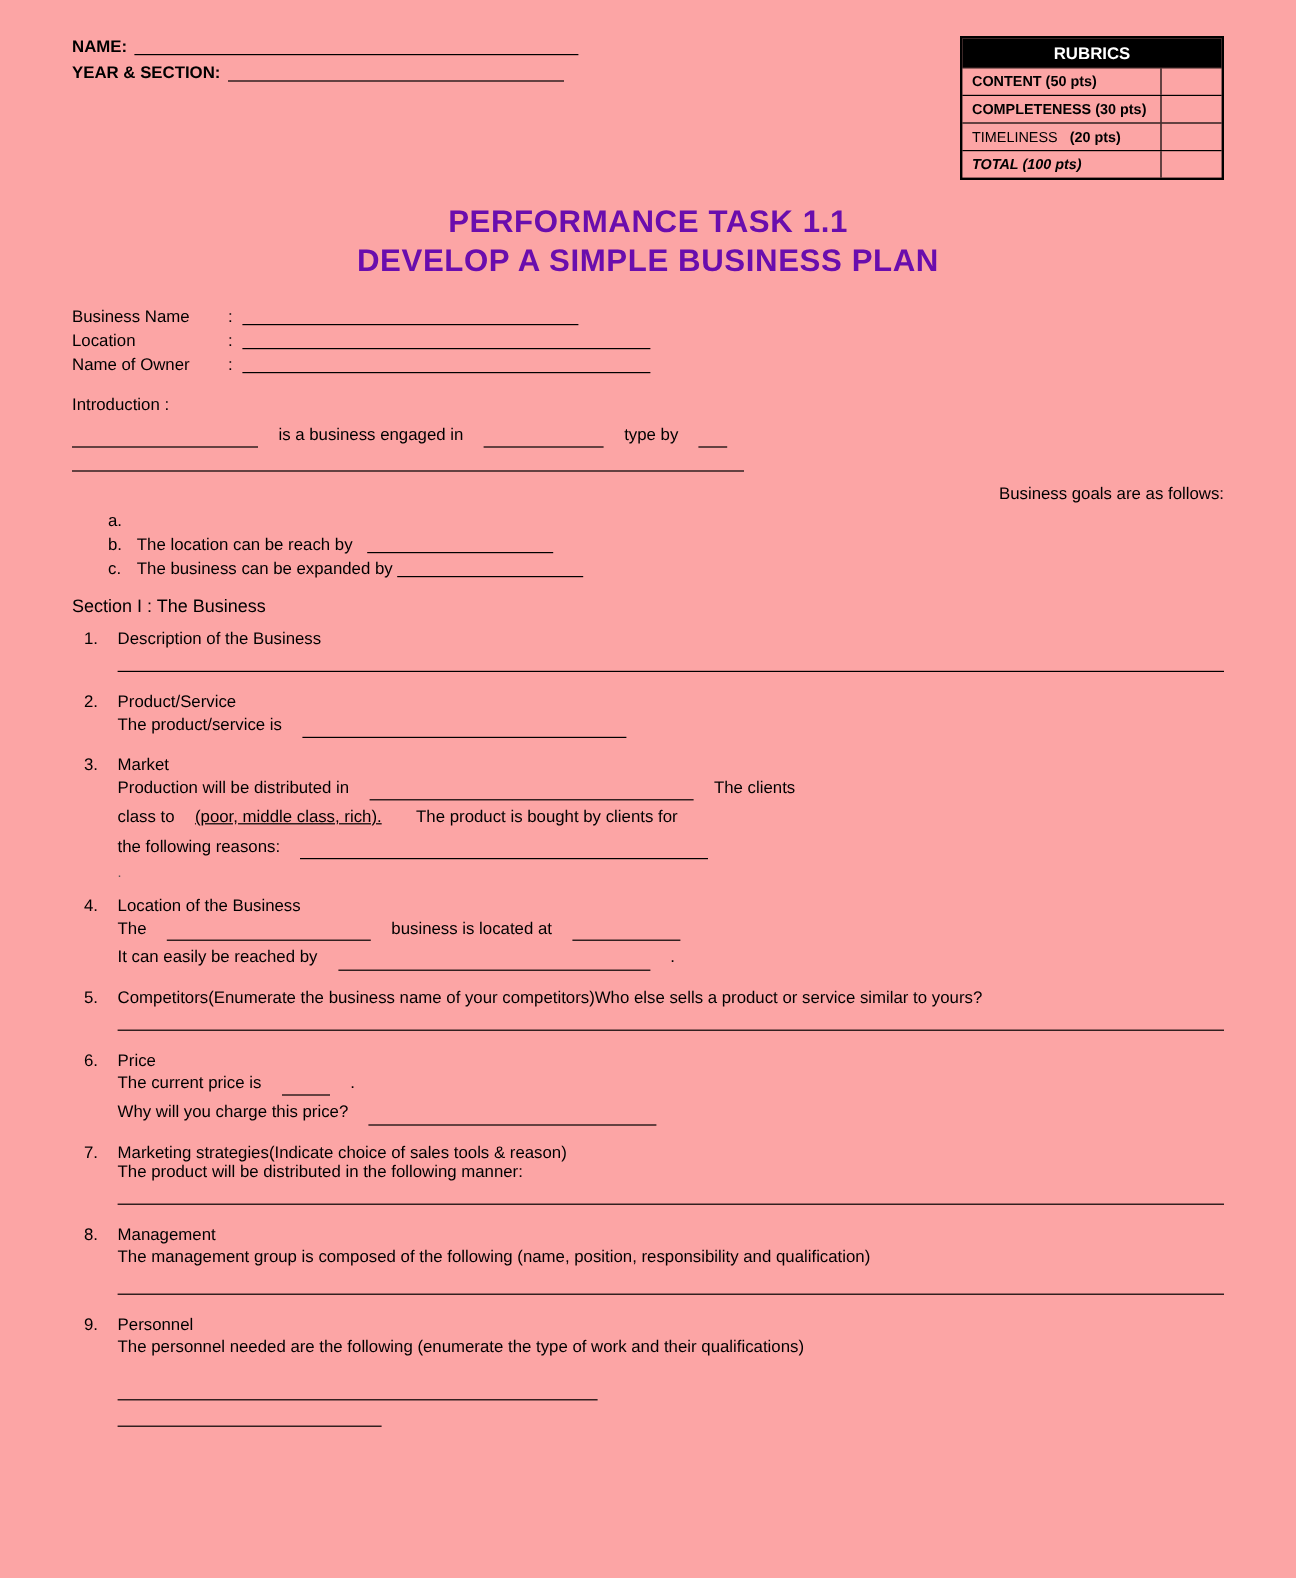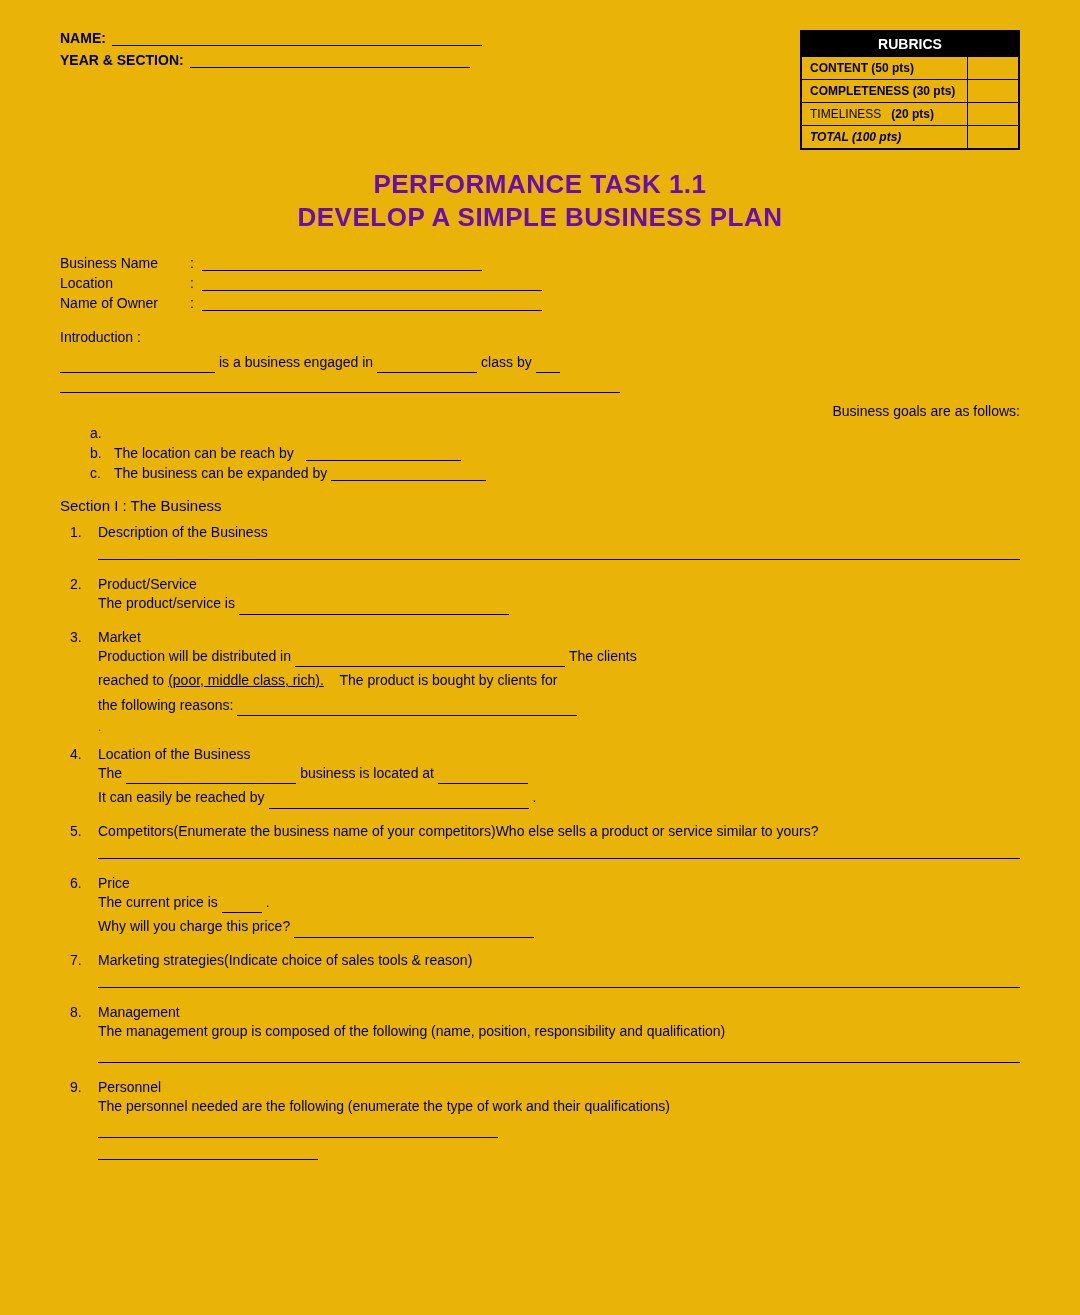--- a/index.html
+++ b/index.html
@@ -8,21 +8,21 @@
       font-family: Arial, sans-serif;
       font-size: 14px;
       color: #000;
       width: 1080px;
       min-height: 1315px;
       padding: 0;
     }
     .page {
       width: 1080px;
       min-height: 1315px;
-      background: #eab308;
+      background: #fca5a5;
       padding: 30px 60px 44px 60px;
       position: relative;
     }
 
     
     .header-area {
       display: flex;
       justify-content: space-between;
       align-items: flex-start;
       margin-bottom: 10px;
@@ -218,21 +218,21 @@
       width: 100%;
       height: 16px;
       margin-top: 4px;
       margin-bottom: 4px;
     }
 
     
     .text-with-blank {
       display: flex;
       align-items: flex-end;
-      gap: 4px;
+      gap: 17px;
       flex-wrap: wrap;
       line-height: 1.6;
       margin-bottom: 2px;
     }
     .blank-dist {
       display: inline-block;
       border-bottom: 1.5px solid #000;
       min-width: 270px;
       height: 16px;
     }
@@ -360,21 +360,21 @@
       <span class="info-underline" style="min-width:340px;"></span>
     </div>
   </div>
 
   <div class="intro-section">
     <div class="intro-label">Introduction  :</div>
     <div class="text-with-blank">
       <span class="inline-blank" style="min-width:155px;"></span>
       <span>is a business engaged in</span>
       <span class="inline-blank-sm"></span>
-      <span>class by</span>
+      <span>type by</span>
       <span class="inline-blank-xs"></span>
     </div>
     <div class="line-block" style="width:560px; margin-bottom:8px;"></div>
   </div>
 
   <div class="goals-section">
     <div class="goals-title">Business goals are as follows:</div>
     <div class="goal-item">
       <span class="goal-letter">a.</span>
     </div>
@@ -418,21 +418,21 @@
     <div class="num-item">
       <span class="num-label">3.</span>
       <div class="num-content">
         <div>Market</div>
         <div class="text-with-blank">
           <span>Production will be distributed in</span>
           <span class="blank-dist"></span>
           <span>The  clients</span>
         </div>
         <div class="text-with-blank">
-          <span>reached to</span>
+          <span>class to</span>
           <span class="underline-text">(poor, middle class, rich).</span>
           <span>&nbsp;&nbsp;&nbsp;The product is bought by clients for</span>
         </div>
         <div class="text-with-blank">
           <span>the following reasons:</span>
           <span class="blank-reasons"></span>
         </div>
         <div style="margin-top:4px; color:#555; font-size:12px;">.</div>
       </div>
     </div>
@@ -476,20 +476,21 @@
           <span>Why will you charge this price?</span>
           <span class="blank-why"></span>
         </div>
       </div>
     </div>
 
     <div class="num-item">
       <span class="num-label">7.</span>
       <div class="num-content">
         <div>Marketing strategies<span style="font-weight:normal;">(Indicate choice of sales tools &amp; reason)</span></div>
+        <div>The product will be distributed in the following manner:</div>
         <div class="line-block"></div>
       </div>
     </div>
 
     <div class="num-item">
       <span class="num-label">8.</span>
       <div class="num-content">
         <div>Management</div>
         <div class="text-block justified">
           The  management  group  is  composed  of  the  following  (name,  position, responsibility and qualification)

